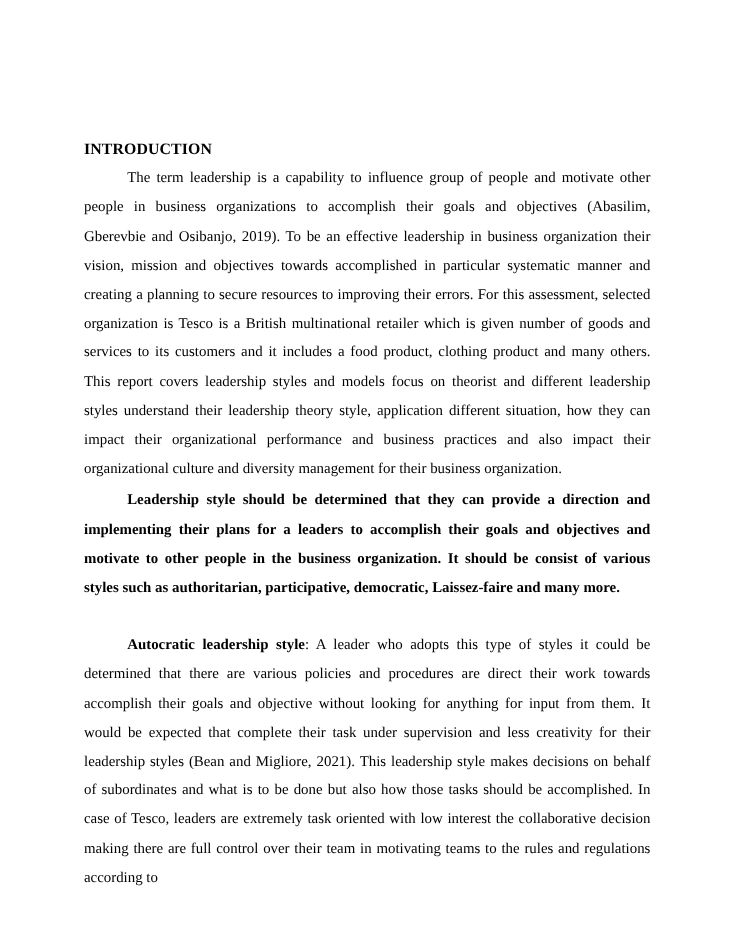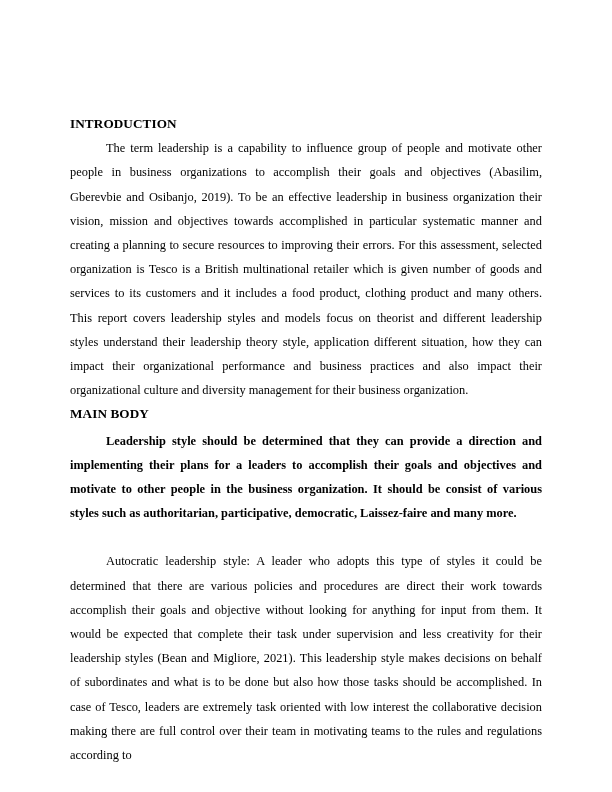--- a/index.html
+++ b/index.html
@@ -61,38 +61,37 @@
     hyphens: none;
   }
   p.body-par.gap {
     margin-top: 24px;
   }
   p.body-par.gap-small {
     margin-top: 2px;
     font-weight: bold;
   }
   .lead-bold {
-    font-weight: normal;
+    font-weight: bold;
   }
   
   p.truncated {
     text-align: justify;
   }
 </style>
 </head>
 <body>
 
 <div class="page">
   <div class="content">
 
     <h1 class="section-heading">INTRODUCTION</h1>
 
     <p class="body-par">The term leadership is a capability to influence group of people and motivate other people in business organizations to accomplish their goals and objectives (Abasilim,  Gberevbie and Osibanjo,  2019). To be an effective leadership in business organization their vision, mission and objectives towards accomplished in particular systematic manner and creating a planning to secure resources to improving their errors. For this assessment, selected organization is Tesco is a British multinational retailer which is given number of goods and services to its customers and it includes a food product, clothing product and many others. This report covers leadership styles and models focus on theorist and different leadership styles understand their leadership theory style, application different situation, how they can impact their organizational performance and business practices and also impact their organizational culture and diversity management for their business organization.</p>
 
-    <h1 class="section-heading heading-gap-top">MAIN BODY</h1>
 
 
     <p class="body-par gap-small">Leadership style should be determined that they can provide a direction and implementing their plans for a leaders to accomplish their goals and objectives and motivate to other people in the business organization. It should be consist of various styles such as authoritarian, participative, democratic, Laissez-faire and many more.</p>
 
     <p class="body-par gap truncated"><span class="lead-bold">Autocratic leadership style</span><span>: A leader who adopts this type of styles it could be determined that there are various policies and procedures are direct their work towards accomplish their goals and objective without looking for anything for input from them. It would be expected that complete their task under supervision and less creativity for their leadership styles (Bean and Migliore, 2021). This leadership style makes decisions on behalf of subordinates and what is to be done but also how those tasks should be accomplished. In case of Tesco, leaders are extremely task oriented with low interest the collaborative decision making there are full control over their team in motivating teams to the rules and regulations according to</span></p>
 
   </div>
 </div>
 
 </body></html>

